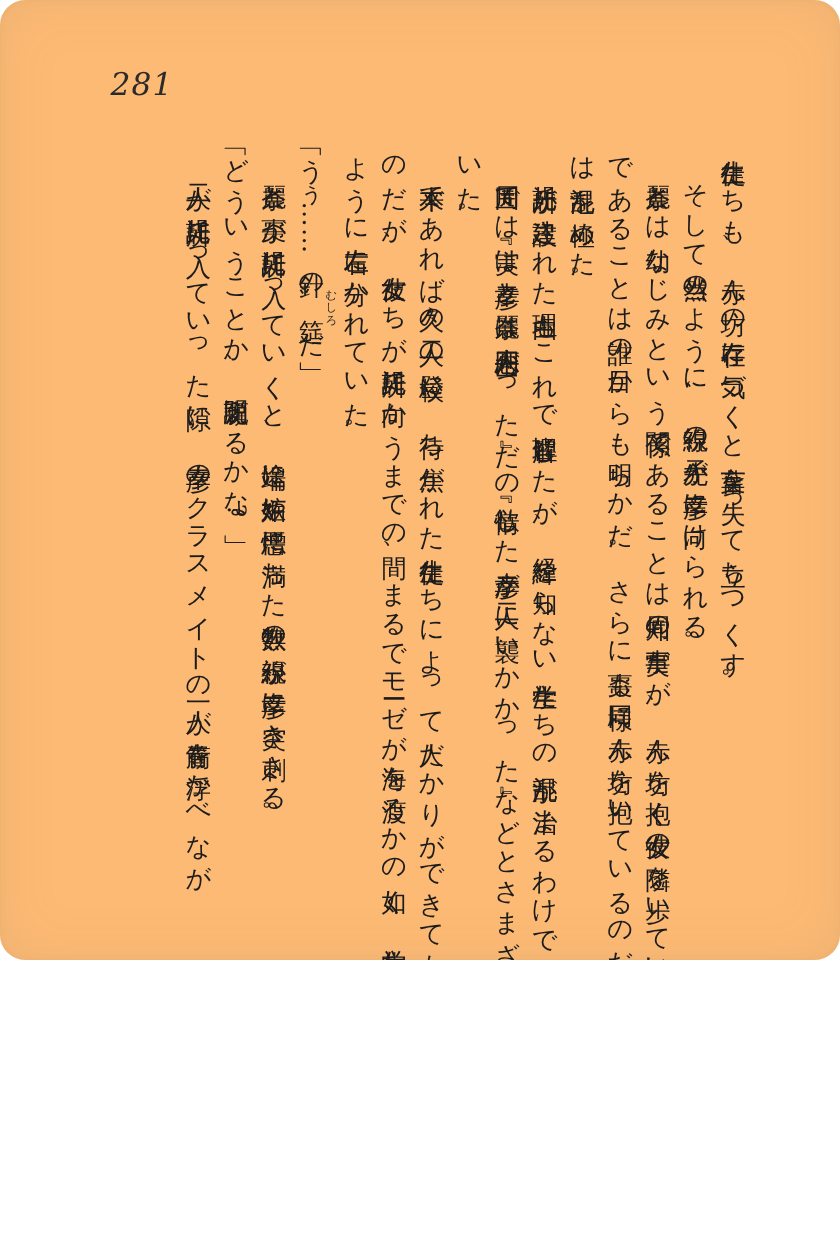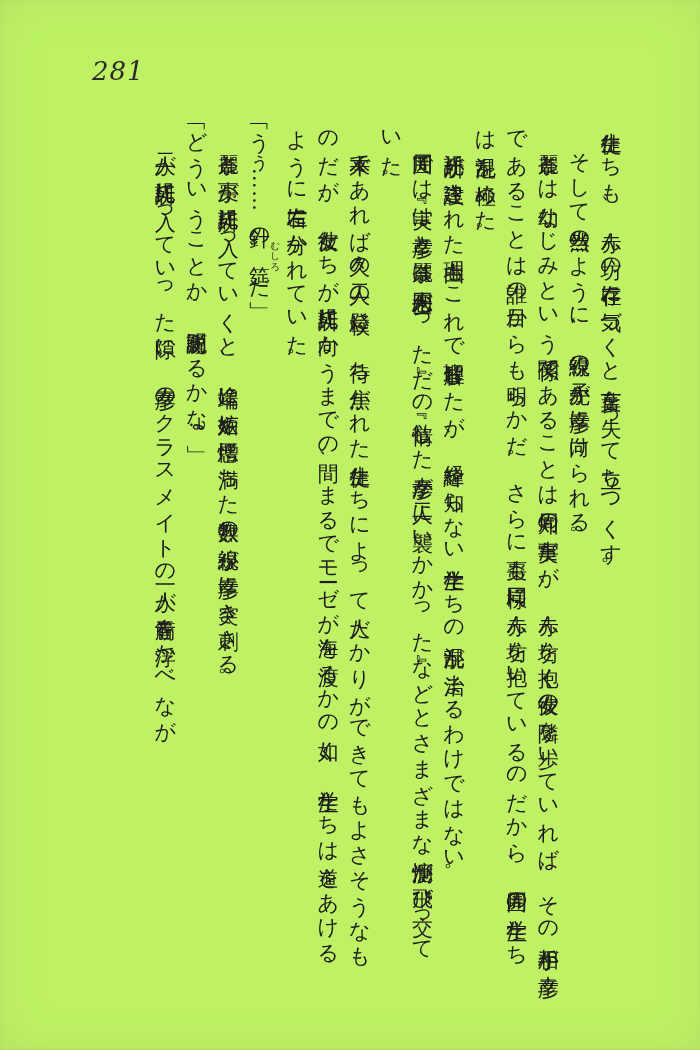--- a/index.html
+++ b/index.html
@@ -8,24 +8,25 @@
   }
   body {
     width: 700px;
     height: 1050px;
     overflow: hidden;
     font-family: "DejaVu Serif", serif;
   }
   .page {
     position: relative;
     width: 700px;
-    height: 1050px;
-    background: #bef264;
+    height: 800px;
+    background: #fdba74;
     box-shadow: inset 0 0 50px rgba(120,115,105,0.10), inset 0 0 6px rgba(120,115,105,0.08);
     overflow: hidden;
+    border-radius: 21px;
   }
   .page-number {
     position: absolute;
     top: 58px;
     left: 92px;
     font-size: 26px;
     font-style: italic;
     color: #2b2b2b;
     letter-spacing: 1px;
     line-height: 1;

